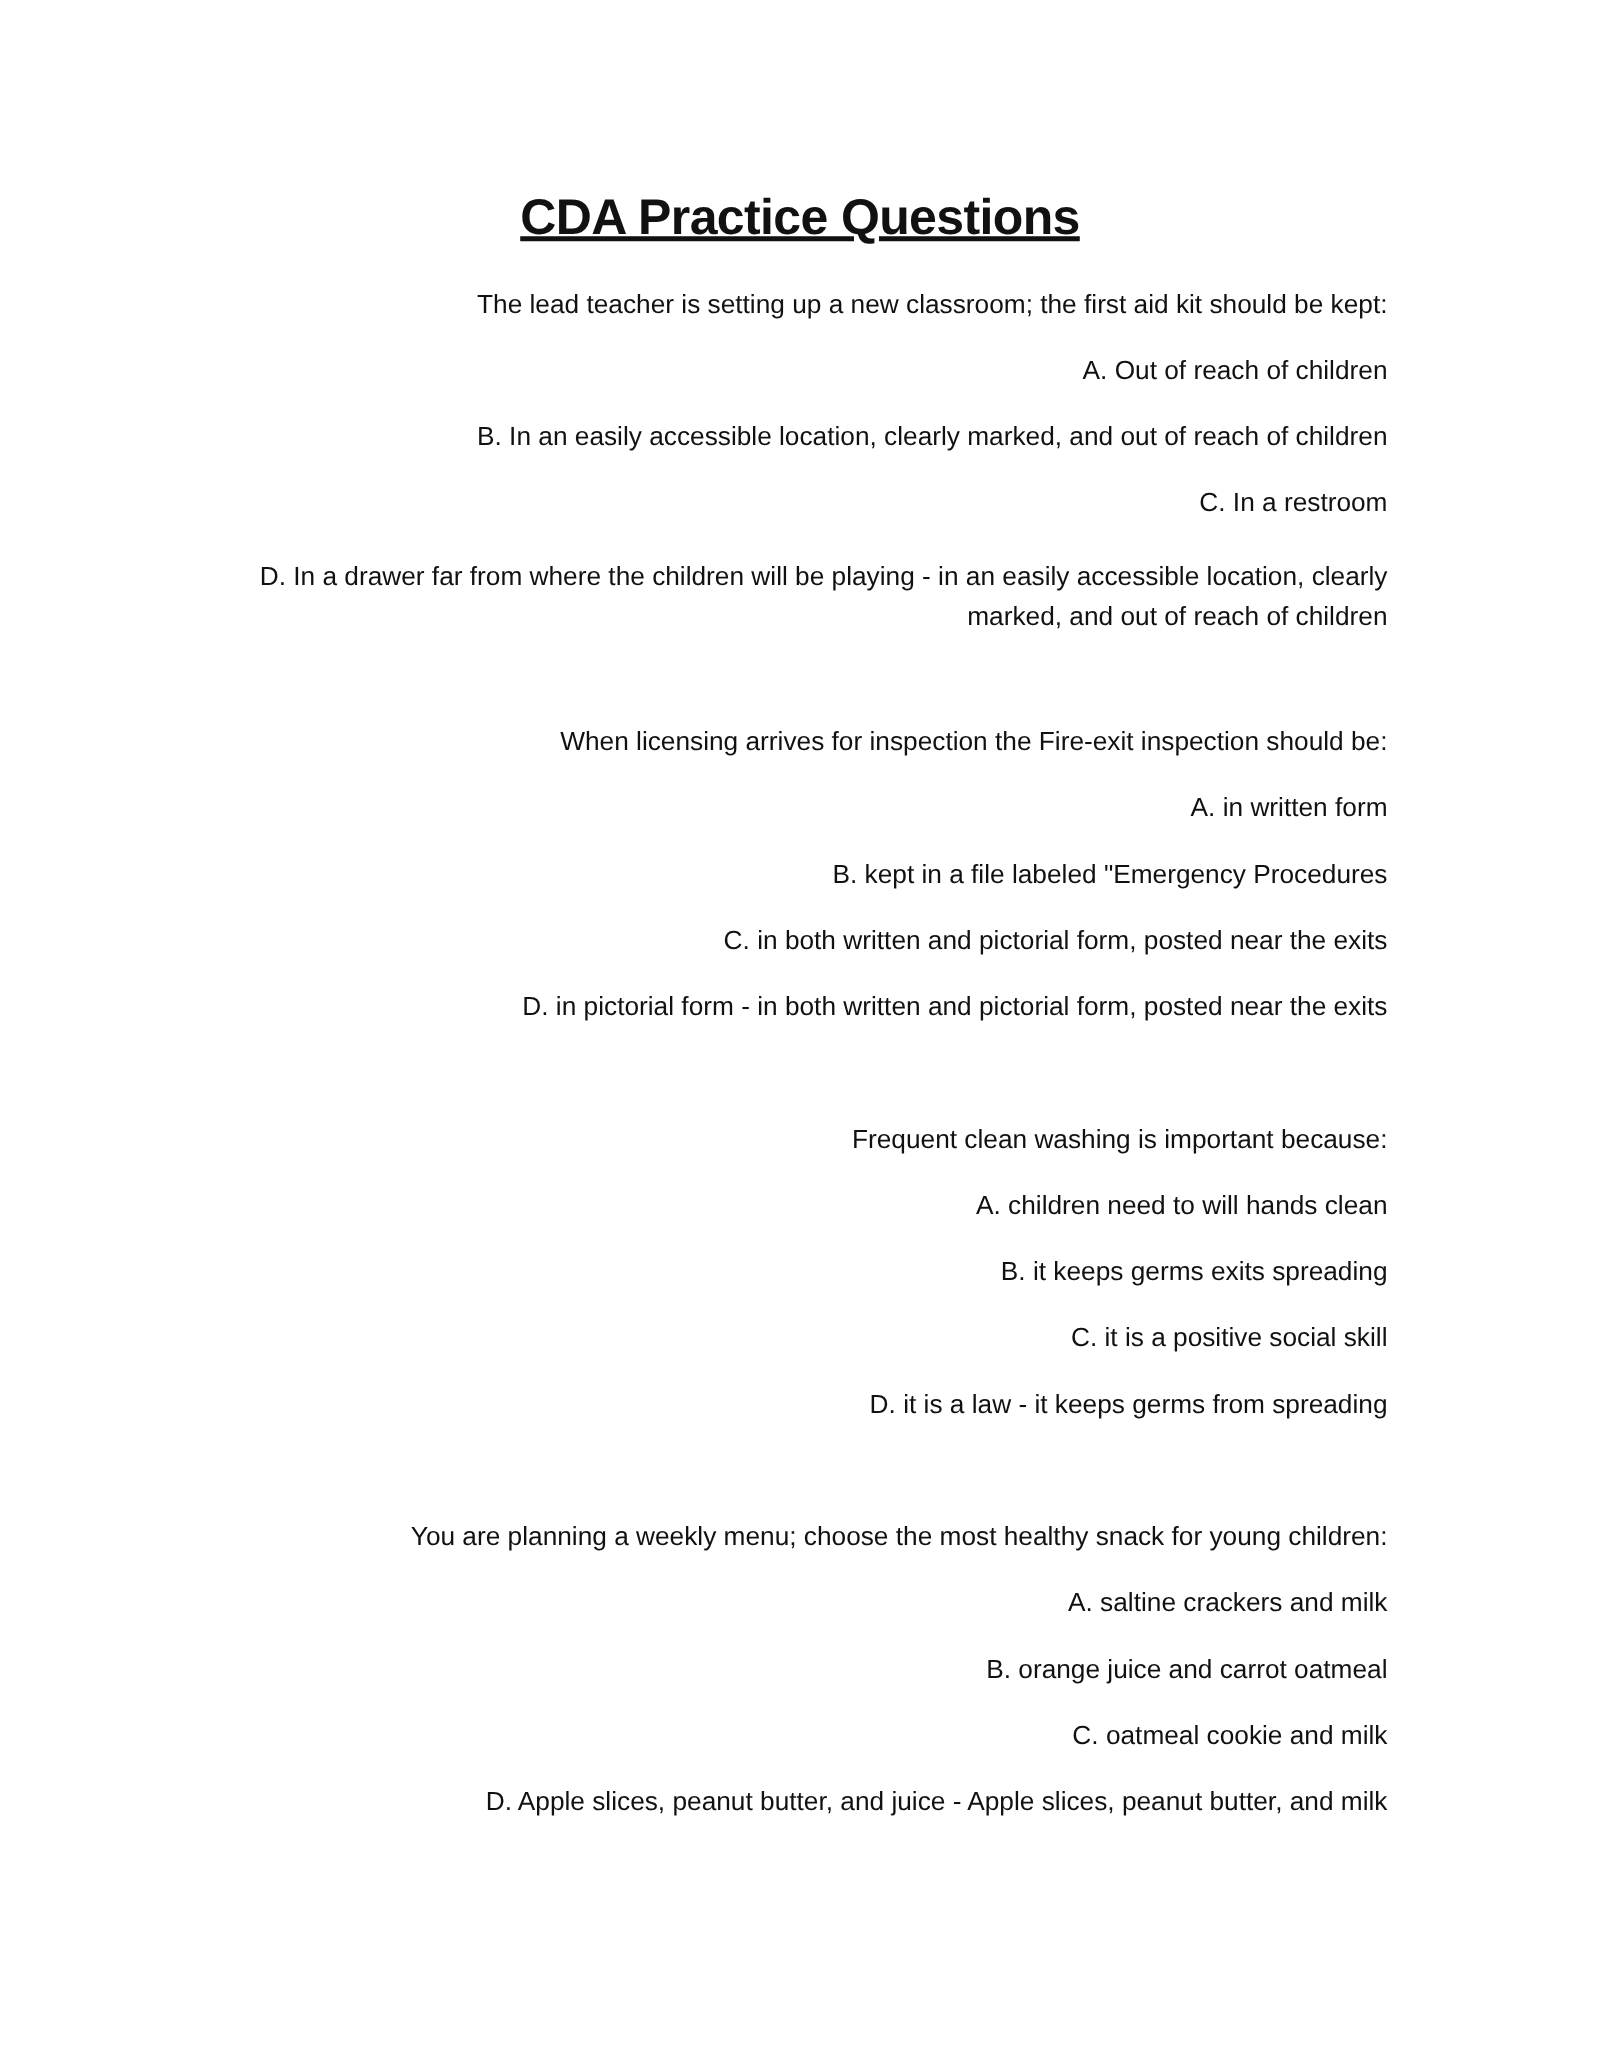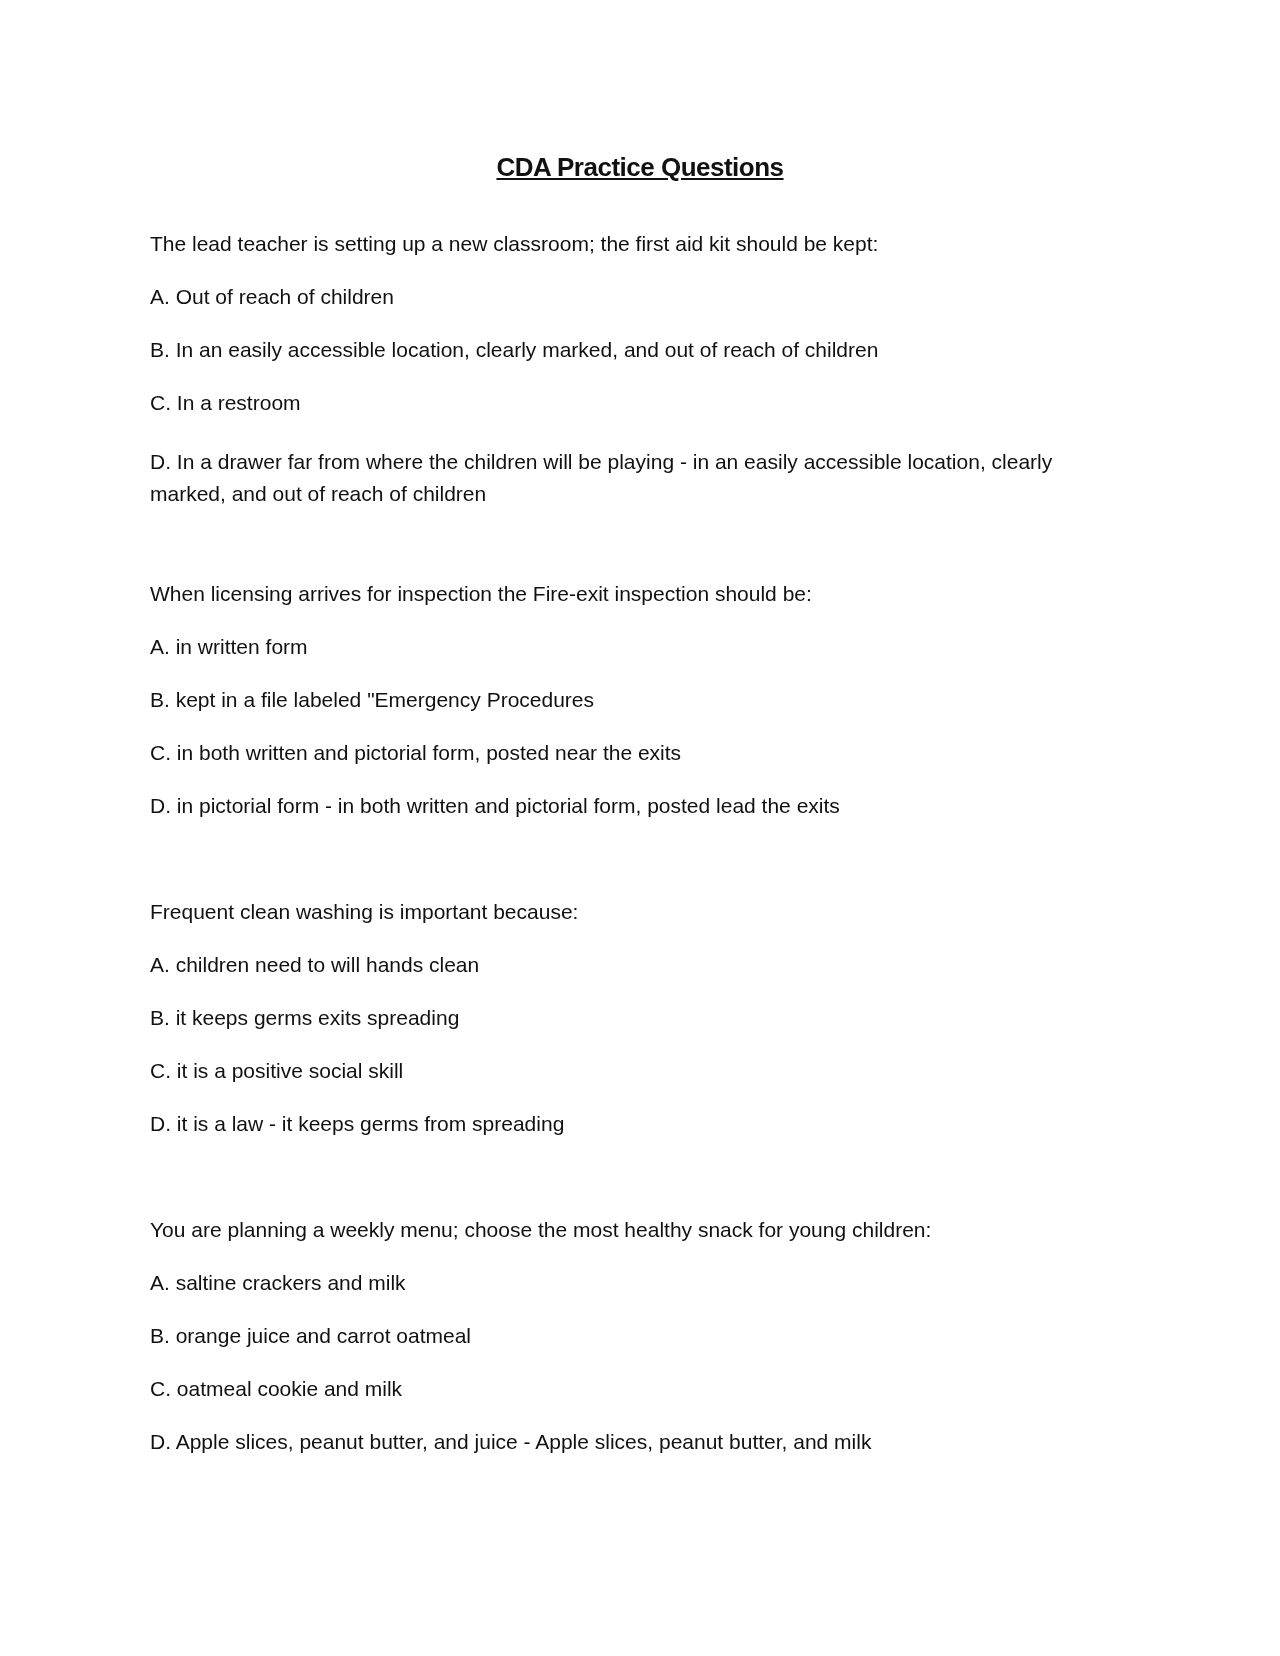--- a/index.html
+++ b/index.html
@@ -1,41 +1,41 @@
 <!DOCTYPE html>
 <html><head>
 <meta charset="utf-8">
 <style>
   html, body { margin:0; padding:0; background:#ffffff; }
   body { width:1280px; height:1656px; position:relative; overflow:hidden;
          font-family: "Liberation Sans", "DejaVu Sans", sans-serif; color:#111; }
   .title { position:absolute; top:152px; left:0; width:1280px; text-align:center;
-           font-size:26px; font-weight:bold; text-decoration:underline; letter-spacing:-0.5px; }
-  .line { position:absolute; left:150px; width:960px; font-size:21px; line-height:32px; }
+           font-size:40px; font-weight:bold; text-decoration:underline; letter-spacing:-0.5px; }
+  .line { position:absolute; left:150px; width:960px; font-size:21px; line-height:32px;text-align:right; }
 </style>
 </head>
 <body>
 
 <div>
   <div class="title">CDA Practice Questions</div>
 
   <div>
     <div class="line" style="top:228px">The lead teacher is setting up a new classroom; the first aid kit should be kept:</div>
     <div class="line" style="top:281px">A. Out of reach of children</div>
     <div class="line" style="top:334px">B. In an easily accessible location, clearly marked, and out of reach of children</div>
     <div class="line" style="top:387px">C. In a restroom</div>
     <div class="line" style="top:446px">D. In a drawer far from where the children will be playing - in an easily accessible location, clearly marked, and out of reach of children</div>
   </div>
 
   <div>
     <div class="line" style="top:578px">When licensing arrives for inspection the Fire-exit inspection should be:</div>
     <div class="line" style="top:631px">A. in written form</div>
     <div class="line" style="top:684px">B. kept in a file labeled "Emergency Procedures</div>
     <div class="line" style="top:737px">C. in both written and pictorial form, posted near the exits</div>
-    <div class="line" style="top:790px">D. in pictorial form - in both written and pictorial form, posted lead the exits</div>
+    <div class="line" style="top:790px">D. in pictorial form - in both written and pictorial form, posted near the exits</div>
   </div>
 
   <div>
     <div class="line" style="top:896px">Frequent clean washing is important because:</div>
     <div class="line" style="top:949px">A. children need to will hands clean</div>
     <div class="line" style="top:1002px">B. it keeps germs exits spreading</div>
     <div class="line" style="top:1055px">C. it is a positive social skill</div>
     <div class="line" style="top:1108px">D. it is a law - it keeps germs from spreading</div>
   </div>
 

